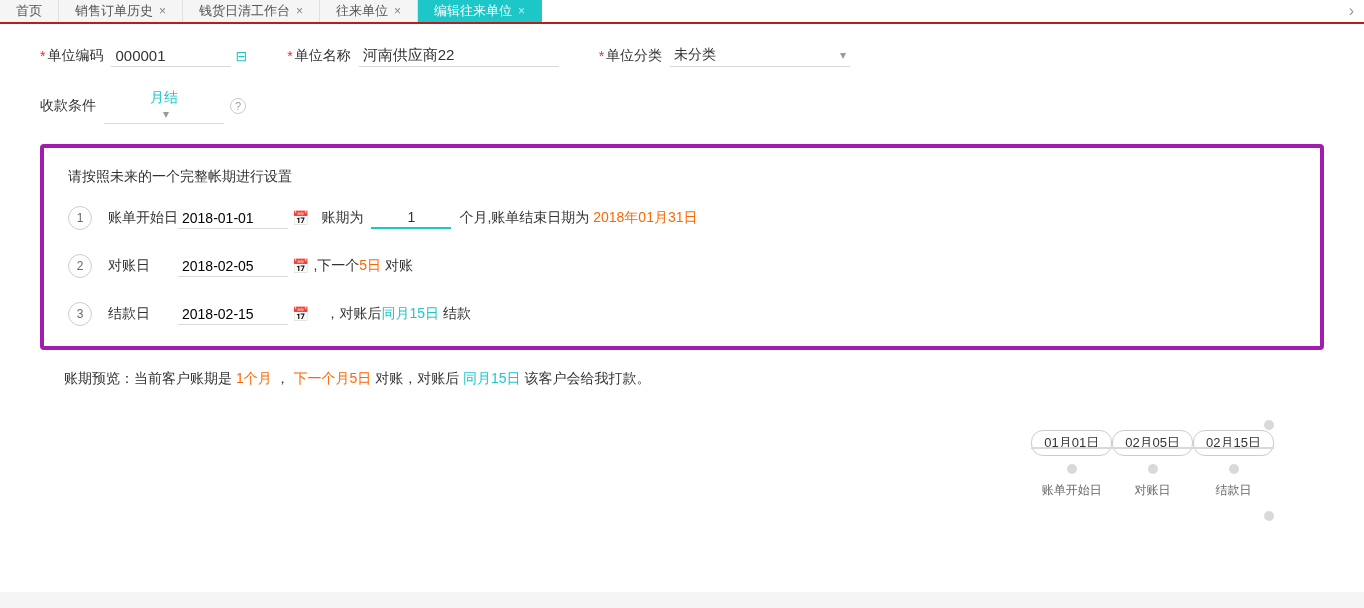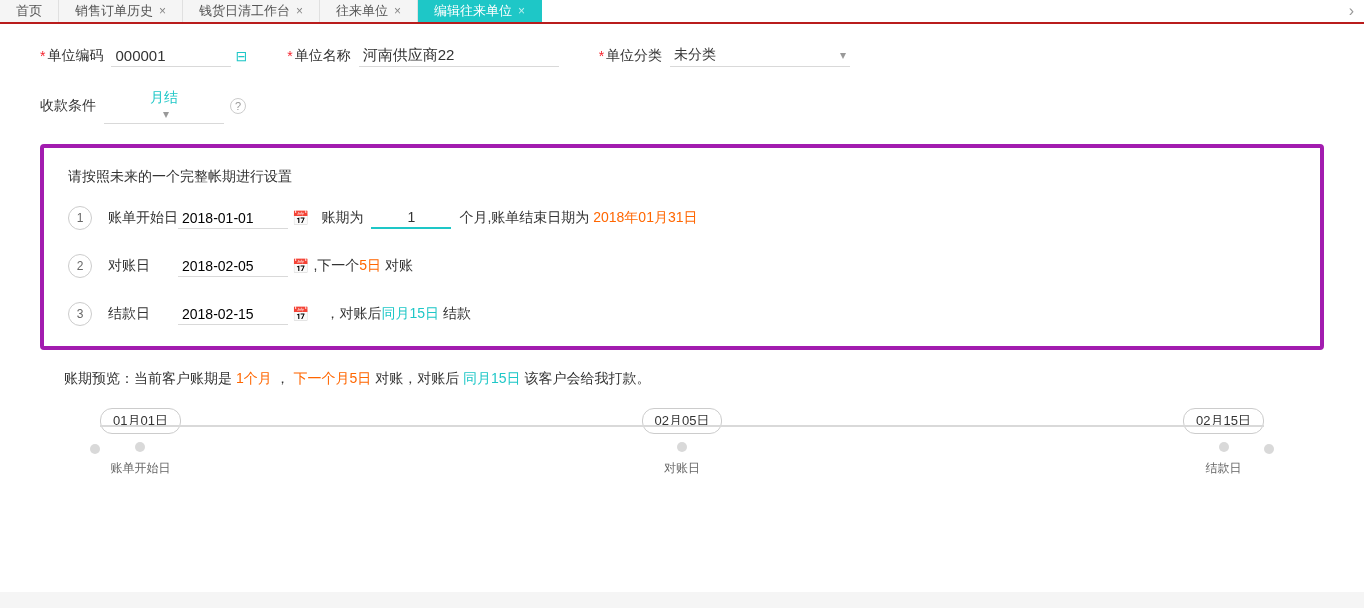--- a/index.html
+++ b/index.html
@@ -236,21 +236,21 @@
     <span>账期预览：当前客户账期是</span>
     <span class="highlight-orange">1个月</span>
     <span>，</span>
     <span class="highlight-orange">下一个月5日</span>
     <span>对账，对账后</span>
     <span class="highlight-teal">同月15日</span>
     <span>该客户会给我打款。</span>
   </div>
 
   <div style="padding: 0 10px;">
-    <div style="display:flex; align-items:center; padding: 0 40px;">
+    <div style="display:flex; align-items:flex-end; padding: 0 40px; flex-direction: column;">
 
       <div style="display:flex; align-items:center; flex-shrink:0; margin-top:12px;">
         <div style="width:10px;height:10px;border-radius:50%;background:#d9d9d9;"></div>
       </div>
 
       <div style="flex:1; position:relative;">
 
         <div style="position:absolute; top:17px; left:0; right:0; height:2px; background:#d9d9d9;"></div>
 
         <div style="display:flex; justify-content:space-between;">

